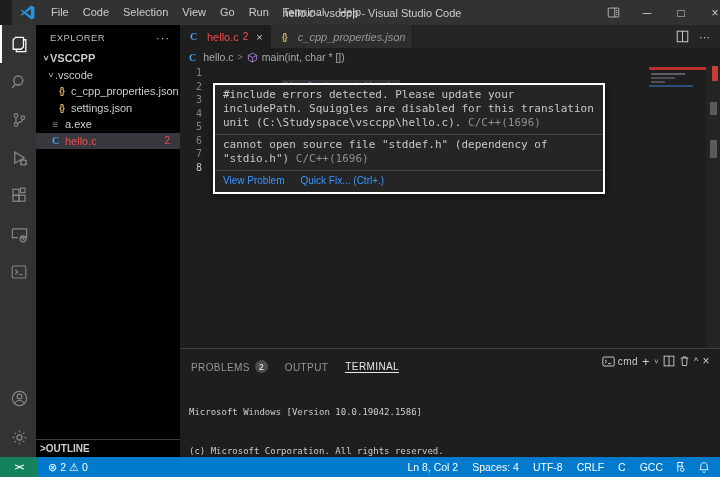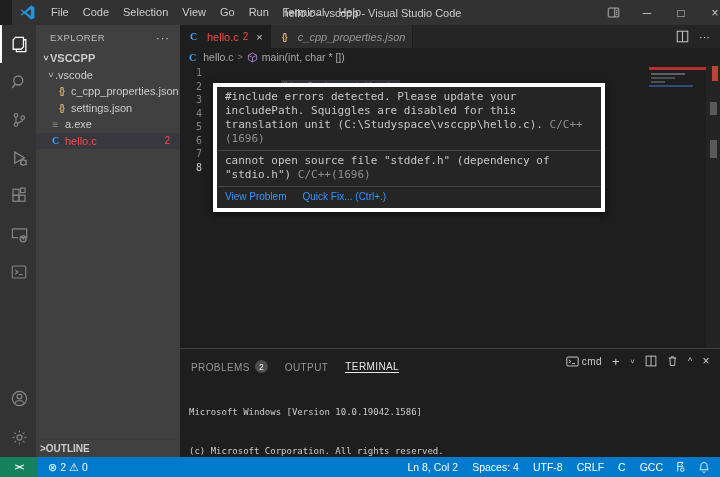--- a/index.html
+++ b/index.html
@@ -20,21 +20,21 @@
   .win-btn { width:34px; height:25px; display:flex; align-items:center; justify-content:center; font-size:12px; }
   
   .main { position:absolute; left:0; top:25px; width:720px; height:432px; }
   
   .activitybar { position:absolute; left:0; top:0; width:36px; height:432px; background:#333333;
     display:flex; flex-direction:column; align-items:stretch; }
   .act-item { height:38px; display:flex; align-items:center; justify-content:center; color:#868686; border-left:2px solid transparent; }
   .act-item.active { color:#ffffff; border-left:2px solid #ffffff; }
   .act-bottom { margin-top:auto; }
   
-  .sidebar { position:absolute; left:36px; top:0; width:144px; height:432px; background:#404040; font-size:11px; }
+  .sidebar { position:absolute; left:36px; top:0; width:144px; height:432px; background:#000000; font-size:11px; }
   .sb-header { height:25px; display:flex; align-items:center; padding:0 10px 0 14px;
     font-size:9.5px; letter-spacing:0.4px; color:#bbbbbb; }
   .sb-header .more { margin-left:auto; color:#cccccc; font-size:11px; letter-spacing:1px; }
   .tree-row { height:16.5px; display:flex; align-items:center; white-space:nowrap; overflow:hidden; color:#cccccc; }
   .tree-row .chev { font-size:9px; color:#cccccc; display:inline-block; width:9px; text-align:center; flex:0 0 auto; }
   .chev.expanded { transform:rotate(90deg); }
   .ficon { display:inline-block; width:13px; text-align:center; font-weight:bold; flex:0 0 auto; margin-right:3px; }
   .ficon.json { color:var(--json_yellow); font-size:8.5px; letter-spacing:-1px; }
   .ficon.clang { color:var(--c_blue); font-size:10px; font-family:"Liberation Serif",serif; }
   .ficon.exe { color:#8a8a8a; font-size:10px; }
@@ -66,42 +66,42 @@
   .gutter div { padding-right:6px; }
   .gutter .cur { color:#c6c6c6; }
   .code-line { position:absolute; left:35px; top:0; font-family:"DejaVu Sans Mono", monospace;
     font-size:11px; line-height:13.5px; white-space:pre; }
   .code-line .hl { background:rgba(85,93,102,0.45);
     text-decoration:underline; text-decoration-style:wavy; text-decoration-color:#f14c4c; text-decoration-thickness:1px; text-underline-offset:2px; }
   .kw { color:var(--code_keyword); }
   .str { color:var(--code_string); }
   
   .hover-popup { position:absolute; left:33px; top:17px; width:392px; background:#252526;
-    border:4px solid #ffffff; z-index:5; box-shadow:0 2px 8px rgba(0,0,0,0.6);
+    border:2px solid #ffffff; z-index:5; box-shadow:0 2px 8px rgba(0,0,0,0.6);
     font-family:"DejaVu Sans Mono", monospace; font-size:11px; line-height:14px; color:#c8c8c8; }
   .hv-sec { padding:3px 6px 4px 8px; }
   .hv-sec + .hv-sec { border-top:1px solid #454545; }
   .hv-src { color:#8f8f8f; }
   .hv-actions { border-top:1px solid #454545; padding:3px 8px 4px 8px;
     font-family:"Liberation Sans", sans-serif; font-size:10px; color:var(--link_blue); display:flex; gap:16px; }
   .hv-actions span { cursor:pointer; }
   
   .minimap { position:absolute; right:14px; top:0; width:57px; height:282px; }
   .mm-bar { position:absolute; }
   .overview-ruler { position:absolute; right:0; top:0; width:14px; height:282px; background:#242424; }
   .or-mark { position:absolute; }
   
   .panel { position:absolute; left:180px; top:323px; width:540px; height:109px; background:#1e1e1e; border-top:1px solid #3f3f46; }
   .panel-tabs { height:24px; display:flex; align-items:center; gap:17px; padding-left:11px;
     font-size:10px; letter-spacing:0.4px; color:#969696; }
   .ptab { display:flex; align-items:flex-end; gap:5px; height:100%; }
   .ptab.active { color:#e7e7e7; border-bottom:1px solid #e7e7e7; }
   .ptab-badge { background:#4d4d4d; color:#ffffff; font-size:8.5px; width:13px; height:13px; border-radius:50%;
     display:flex; align-items:center; justify-content:center; letter-spacing:0; }
-  .panel-actions { position:absolute; right:10px; top:0; height:24px; display:flex; align-items:center; gap:10px; color:#cccccc; font-size:11px; }
+  .panel-actions { position:absolute; right:10px; top:0; height:24px; display:flex; align-items:center; gap:4px; color:#cccccc; font-size:11px; }
   .terminal { padding:7px 0 0 9px; font-family:"DejaVu Sans Mono", monospace; font-size:9px; line-height:13px; color:#cccccc; white-space:pre; }
   
   .statusbar { position:absolute; left:0; top:457px; width:720px; height:20px; background:var(--accent);
     display:flex; align-items:center; color:#ffffff; font-size:10.5px; }
   .remote-ind { width:38px; height:20px; background:var(--remote_green); display:flex; align-items:center; justify-content:center;
     font-size:9px; font-weight:bold; letter-spacing:-1px; }
   .sb-problems { display:flex; align-items:center; gap:3px; padding-left:10px; }
   .sb-problems .ic { font-size:11px; }
   .sb-spacer { flex:1; }
   .sb-item { padding:0 7px; }

